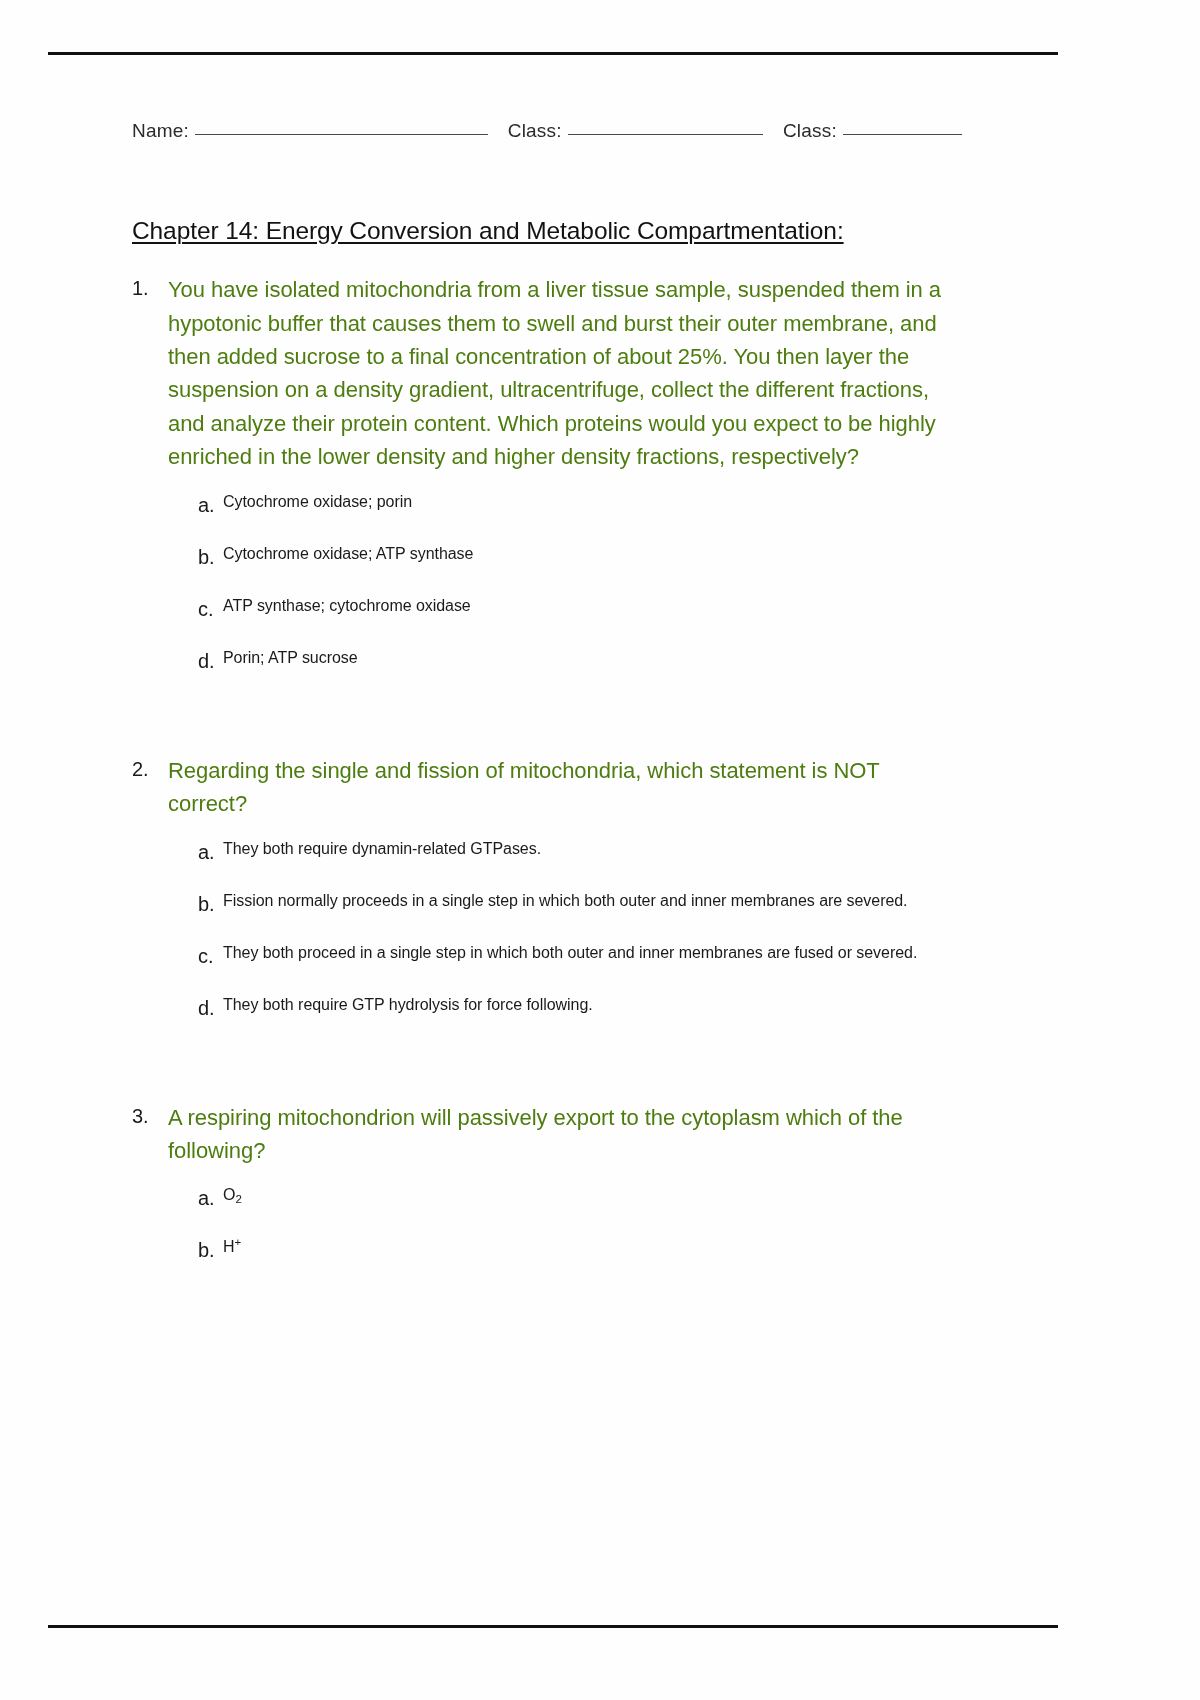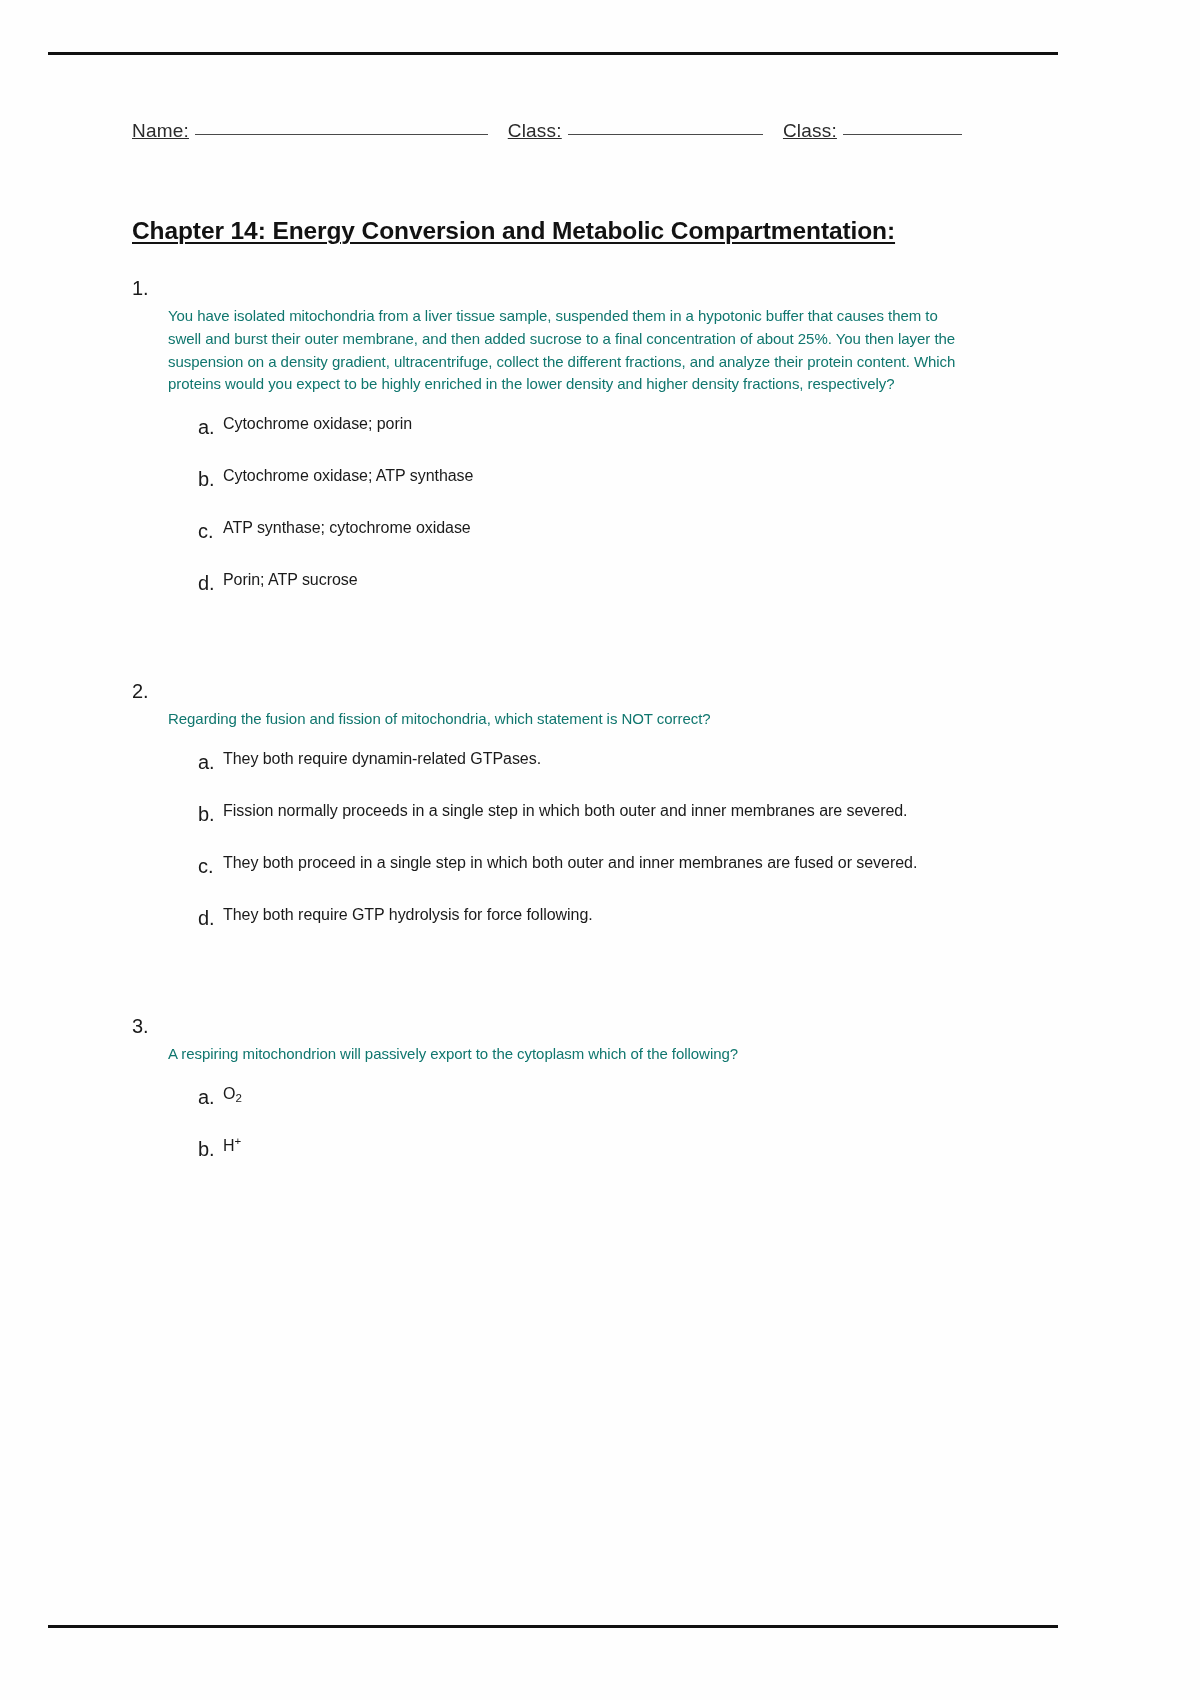--- a/index.html
+++ b/index.html
@@ -51,39 +51,38 @@
   }
 
   
   .idline {
     display: flex;
     align-items: baseline;
     font-size: 19px;
     color: #2b2b2b;
     letter-spacing: 0.2px;
     white-space: nowrap;
-    text-decoration: underline;
   }
   .idline .lbl { margin-right: 6px; }
   .idline .blank {
     display: inline-block;
     border-bottom: 1.6px solid #4a4a4a;
     height: 18px;
     position: relative;
     top: -2px;
   }
   .blank-name  { width: 300px; margin-right: 20px; }
   .blank-class { width: 200px; margin-right: 20px; }
   .blank-date  { width: 122px; }
 
   
   .doc-title {
     margin-top: 72px;
     font-size: 24.5px;
-    font-weight: bold;
+    font-weight: normal;
     line-height: 1.35;
     color: #121212;
     letter-spacing: -0.1px;
   }
   .doc-title .tline {
     display: block;
     text-decoration: underline;
     text-underline-offset: 3px;
     text-decoration-thickness: 2px;
   }
@@ -98,25 +97,24 @@
   .q-num {
     width: 36px;
     flex: 0 0 36px;
     font-size: 20px;
     line-height: 1.52;
     color: #1a1a1a;
     text-align: left;
   }
   .q-text {
     flex: 1 1 auto;
-    font-size: 15px;
+    font-size: 22px;
     line-height: 1.52;
-    color: #0f766e;
+    color: #4d7c0f;
     letter-spacing: -0.05px;
-    margin-top: 32px;
   }
 
   .options {
     margin-left: 66px;
     margin-top: 16px;
   }
   .option {
     display: flex;
     align-items: flex-start;
     margin-bottom: 22px;
@@ -193,21 +191,21 @@
         <div class="option">
           <span class="opt-letter">d.</span>
           <span class="opt-text">Porin; ATP sucrose</span>
         </div>
       </div>
 
       <div class="q-gap-1"></div>
 
       <div class="question">
         <div class="q-num">2.</div>
-        <div class="q-text">Regarding the fusion and fission of mitochondria, which statement is NOT correct?</div>
+        <div class="q-text">Regarding the single and fission of mitochondria, which statement is NOT correct?</div>
       </div>
       <div class="options">
         <div class="option">
           <span class="opt-letter">a.</span>
           <span class="opt-text">They both require dynamin-related GTPases.</span>
         </div>
         <div class="option">
           <span class="opt-letter">b.</span>
           <span class="opt-text">Fission normally proceeds in a single step in which both outer and inner membranes are severed.</span>
         </div>

